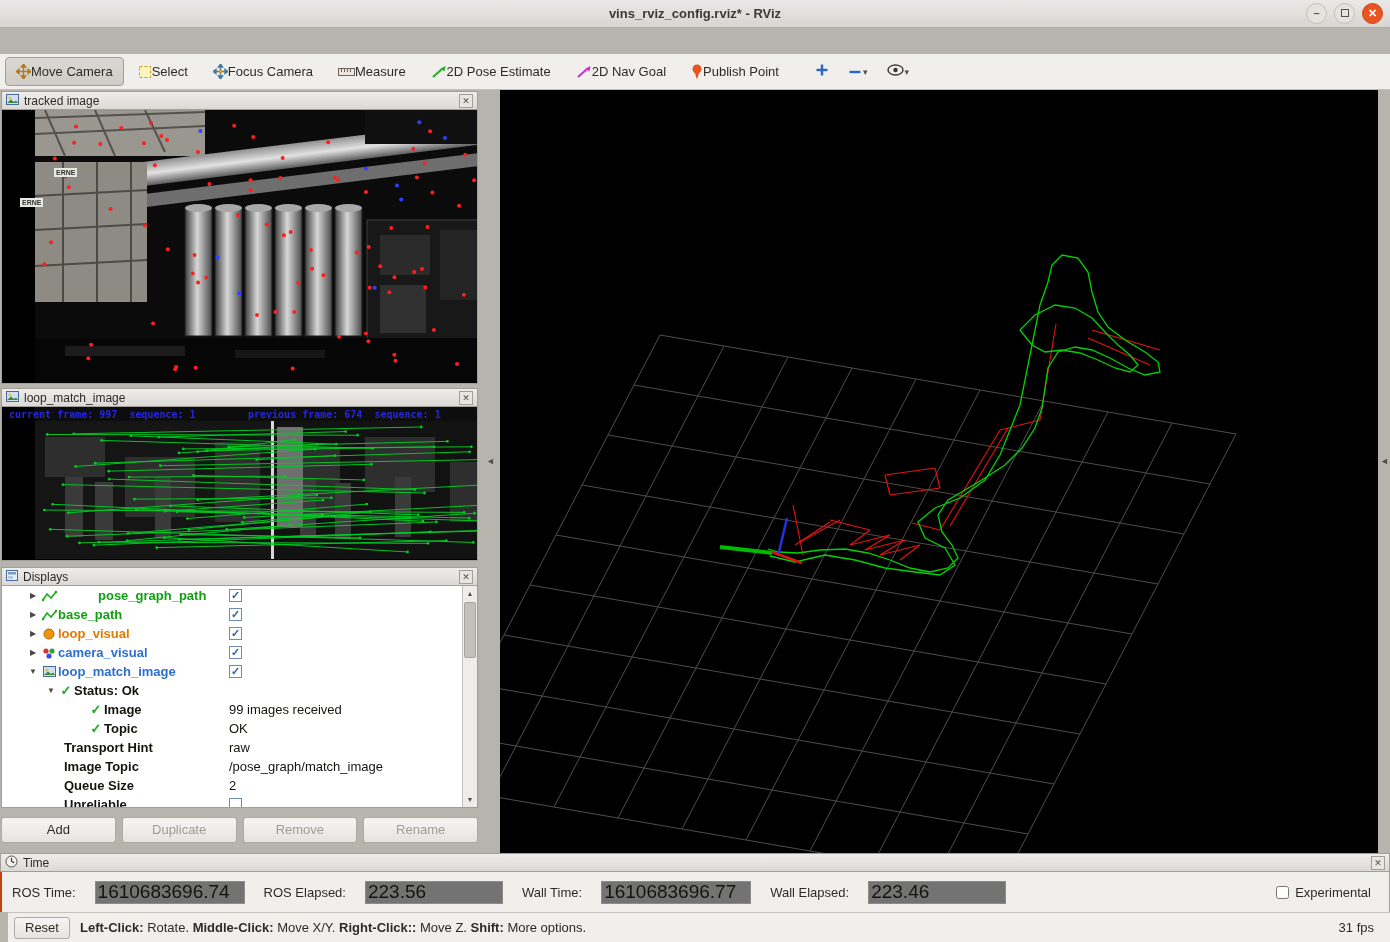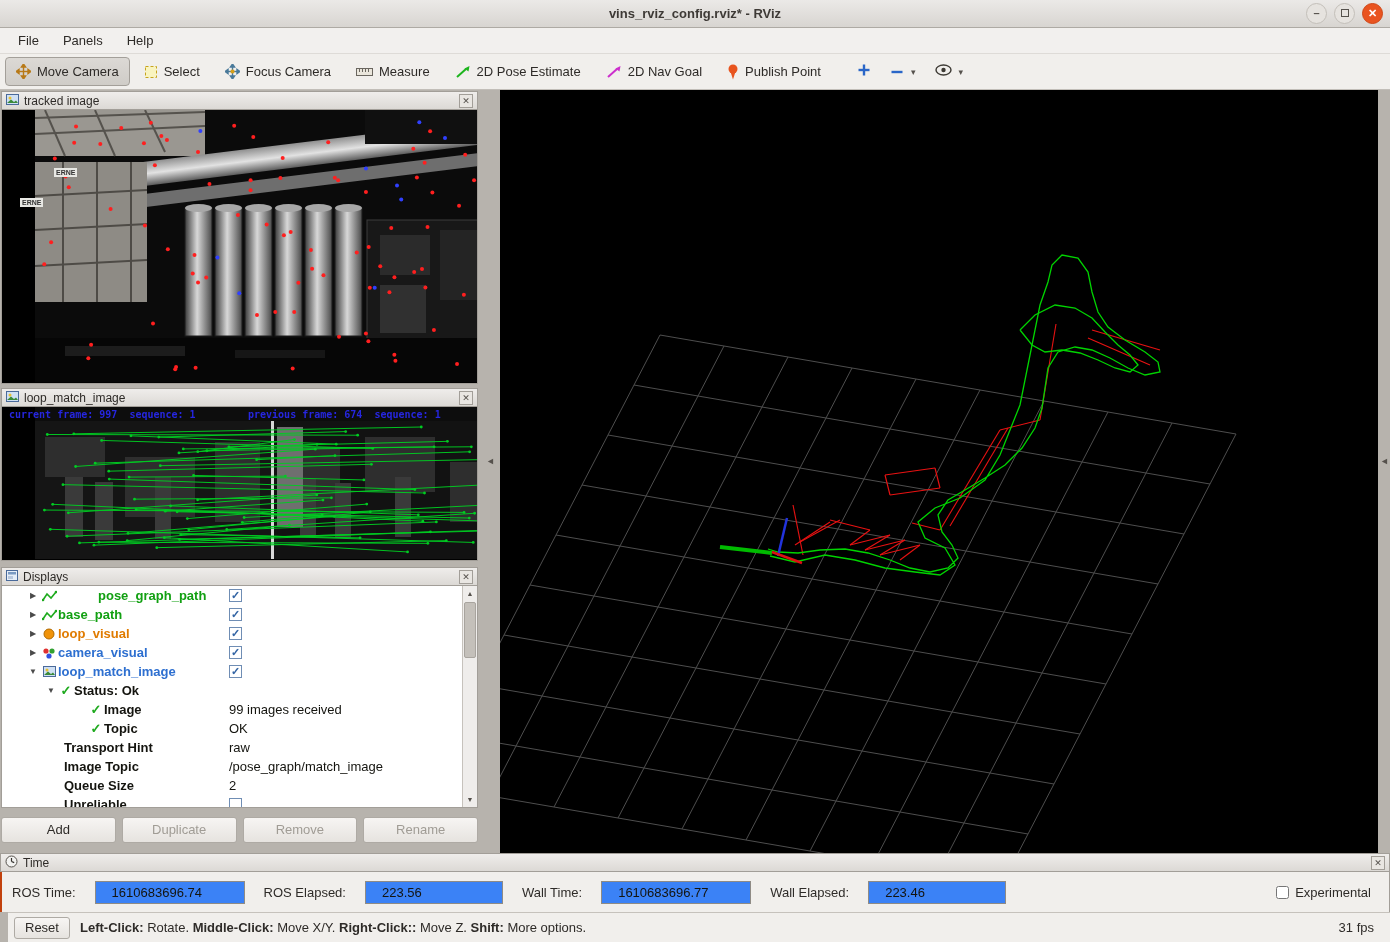--- a/index.html
+++ b/index.html
@@ -17,21 +17,21 @@
     font-size:11px; line-height:19px; text-align:center; color:#55514c; cursor:pointer; }
   .winbtn .maxg { display:inline-block; }
   .winbtn.close { background:#e95420; border-color:#cf4716; color:#fff; font-weight:bold; }
 
   
   .menubar { position:absolute; left:0; top:28px; width:1390px; height:26px; background:#f2f0ee;
     display:flex; align-items:center; padding-left:8px; gap:4px; border-bottom:1px solid #dedbd7; }
   .menuitem { padding:3px 10px; border-radius:3px; cursor:pointer; }
   .toolbar { position:absolute; left:0; top:54px; width:1390px; height:36px; background:#f1efec;
     border-bottom:1px solid #c2beb8; display:flex; align-items:center; padding-left:5px; gap:3px; }
-  .toolbtn { display:flex; align-items:center; gap:6px; padding:6px 10px; border-radius:4px;
+  .toolbtn { display:flex; align-items:center; padding:6px 10px; border-radius:4px;
     border:1px solid transparent; cursor:pointer; white-space:nowrap; }
   .toolbtn.active { background:linear-gradient(#dcd9d5,#cfccc7); border:1px solid #a39f99; }
   .toolicon { display:inline-flex; align-items:center; }
   .caret { font-size:9px; color:#55514c; margin-left:1px; }
   .smallbtn { padding:5px 7px; }
   .dock-header { height:19px; background:linear-gradient(#efedeb,#dcd9d5); border:1px solid #a29e98;
     display:flex; align-items:center; gap:5px; padding:0 4px; font-size:12px; color:#2e2b28; }
   .dock-title { flex:1; }
   .closebox { width:14px; height:14px; border:1px solid #a29e98; background:#e9e6e2; font-size:9px;
     line-height:12px; text-align:center; color:#55514c; cursor:pointer; }
@@ -70,21 +70,21 @@
   
   .view3d { position:absolute; left:500px; top:90px; width:878px; height:763px; background:#000; cursor:crosshair; }
   .split-arrow { position:absolute; font-size:9px; color:#55514c; cursor:pointer; }
 
   
   .time-header { position:absolute; left:0; top:853px; width:1390px; }
   .time-body { position:absolute; left:0; top:872px; width:1390px; height:40px; background:#f1efec;
     border-left:2px solid #c2410c; border-right:1px solid #a29e98;
     display:flex; align-items:center; gap:19px; padding:0 10px; }
   .tlab { white-space:nowrap; }
-  .tinput { height:23px; border:1px solid #8f8b85; background:#3b82f6; padding:2px 16px; font-size:13px;
+  .tinput { height:23px; border:1px solid #8f8b85; background:#737373; padding:2px 2px; font-size:19px;
     font-family:"Liberation Sans", sans-serif; color:#14140f; }
   .expwrap { margin-left:auto; display:flex; align-items:center; gap:6px; margin-right:8px; }
 
   
   .statusbar { position:absolute; left:0; top:912px; width:1390px; height:30px; background:#f1efec;
     border-top:1px solid #c6c2bc; display:flex; align-items:center; padding:0 6px; gap:10px;margin-left:8px; }
   .resetbtn { height:22px; padding:0 10px; background:linear-gradient(#f7f5f3,#e6e3df);
     border:1px solid #aeaaa4; border-radius:3px; cursor:pointer; line-height:20px; }
   .helptext { white-space:nowrap; }
   .fps { margin-left:auto; margin-right:18px; }
@@ -97,25 +97,20 @@
 
   <div class="titlebar">
     <span>vins_rviz_config.rviz* - RViz</span>
     <span class="winbtns">
       <span class="winbtn"><span>–</span></span>
       <span class="winbtn"><span class="maxg" style="width:8px;height:8px;border:1.5px solid #55514c;margin-top:5px;"></span></span>
       <span class="winbtn close"><span>✕</span></span>
     </span>
   </div>
 
-  <div class="menubar">
-    <span class="menuitem">File</span>
-    <span class="menuitem">Panels</span>
-    <span class="menuitem">Help</span>
-  </div>
 
   <div class="toolbar">
     <span class="toolbtn active">
       <span class="toolicon">
         <svg width="15" height="15" viewBox="0 0 16 16">
             <g stroke="#b87a18" stroke-width="1.5" fill="#b87a18">
               <line x1="8" y1="3" x2="8" y2="13"></line>
               <line x1="3" y1="8" x2="13" y2="8"></line>
               <path d="M8 0 L10.2 3.2 L5.8 3.2 Z"></path>
               <path d="M8 16 L10.2 12.8 L5.8 12.8 Z"></path>

